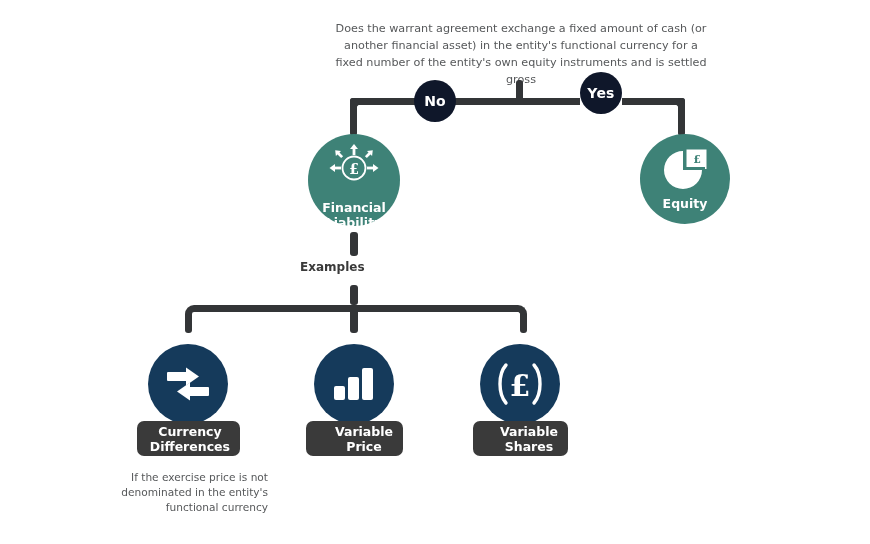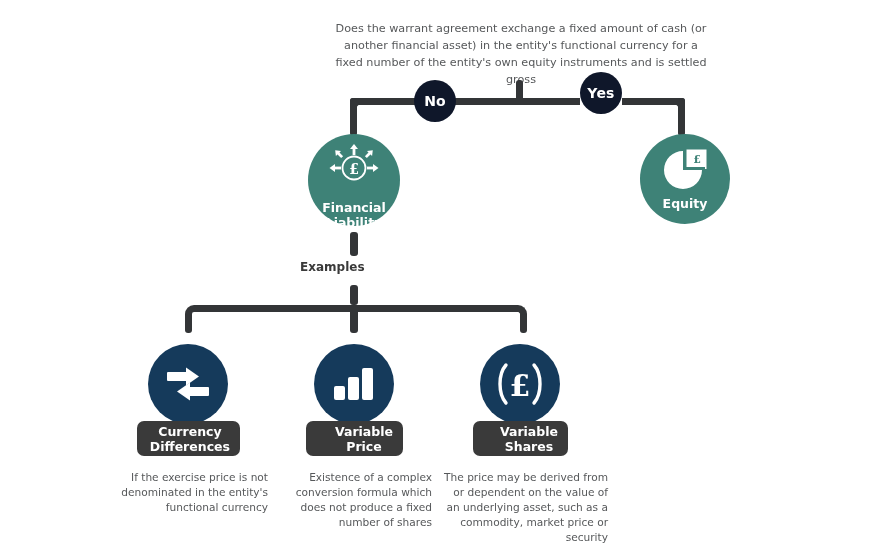--- a/index.html
+++ b/index.html
@@ -267,32 +267,30 @@
         <rect x="30" y="2" width="11" height="32" rx="2" fill="#ffffff"></rect>
       </svg>
     </span>
   </div>
   <div class="pill" style="left:306px; top:421px; width:97px; height:35px;">
     <div>
       <div>Variable</div>
       <div>Price</div>
     </div>
   </div>
-  <div class="caption" style="left:277px; top:470px; width:155px;">Existence of a complex conversion formula which does not produce a fixed number of shares</div>
 
   <div class="navy-circle" style="left:480px; top:344px;">
     <span style="line-height:0;">
       <svg width="50" height="44" viewBox="0 0 50 44">
         <path d="M 11 3 C 3 12, 3 32, 11 41" fill="none" stroke="#ffffff" stroke-width="3.4" stroke-linecap="round"></path>
         <path d="M 39 3 C 47 12, 47 32, 39 41" fill="none" stroke="#ffffff" stroke-width="3.4" stroke-linecap="round"></path>
         <text x="25" y="34" text-anchor="middle" font-family="DejaVu Serif, serif" font-size="30" font-weight="bold" fill="#ffffff">£</text>
       </svg>
     </span>
   </div>
   <div class="pill" style="left:473px; top:421px; width:95px; height:35px;">
     <div>
       <div>Variable</div>
       <div>Shares</div>
     </div>
   </div>
-  <div class="caption" style="left:438px; top:470px; width:170px;">The price may be derived from or dependent on the value of an underlying asset, such as a commodity, market price or security</div>
 
 </div>
 
 </body></html>

